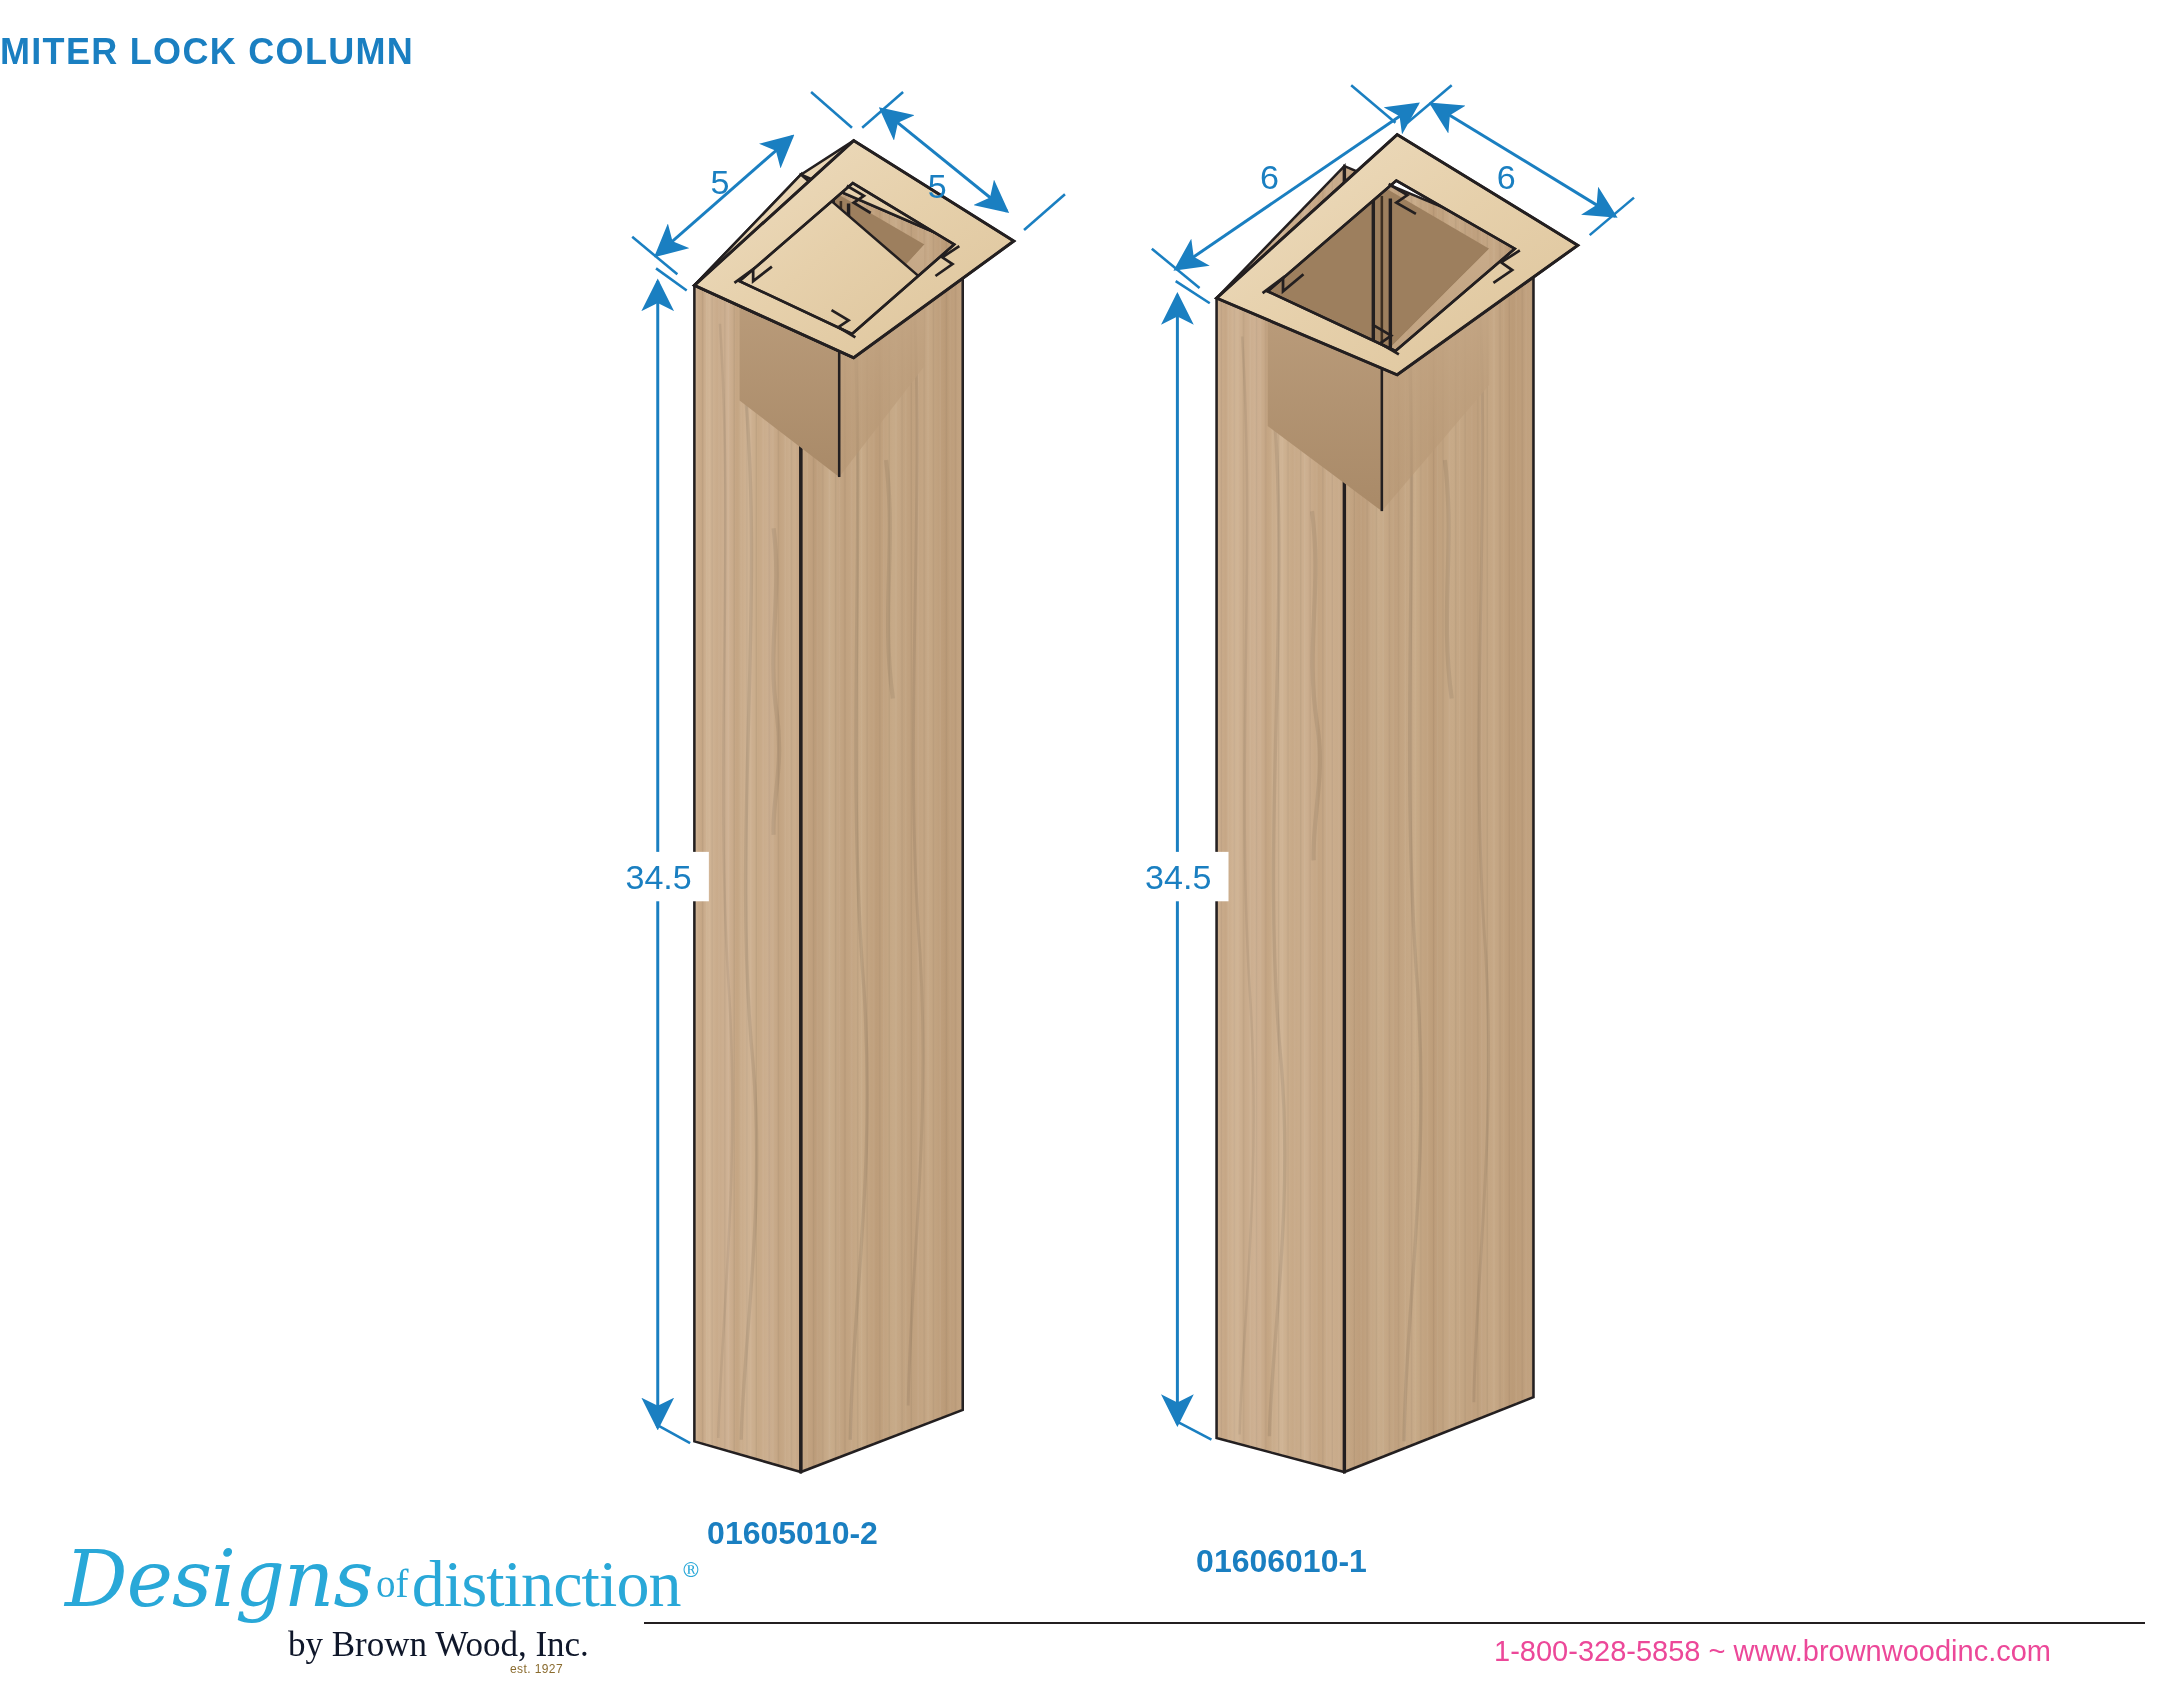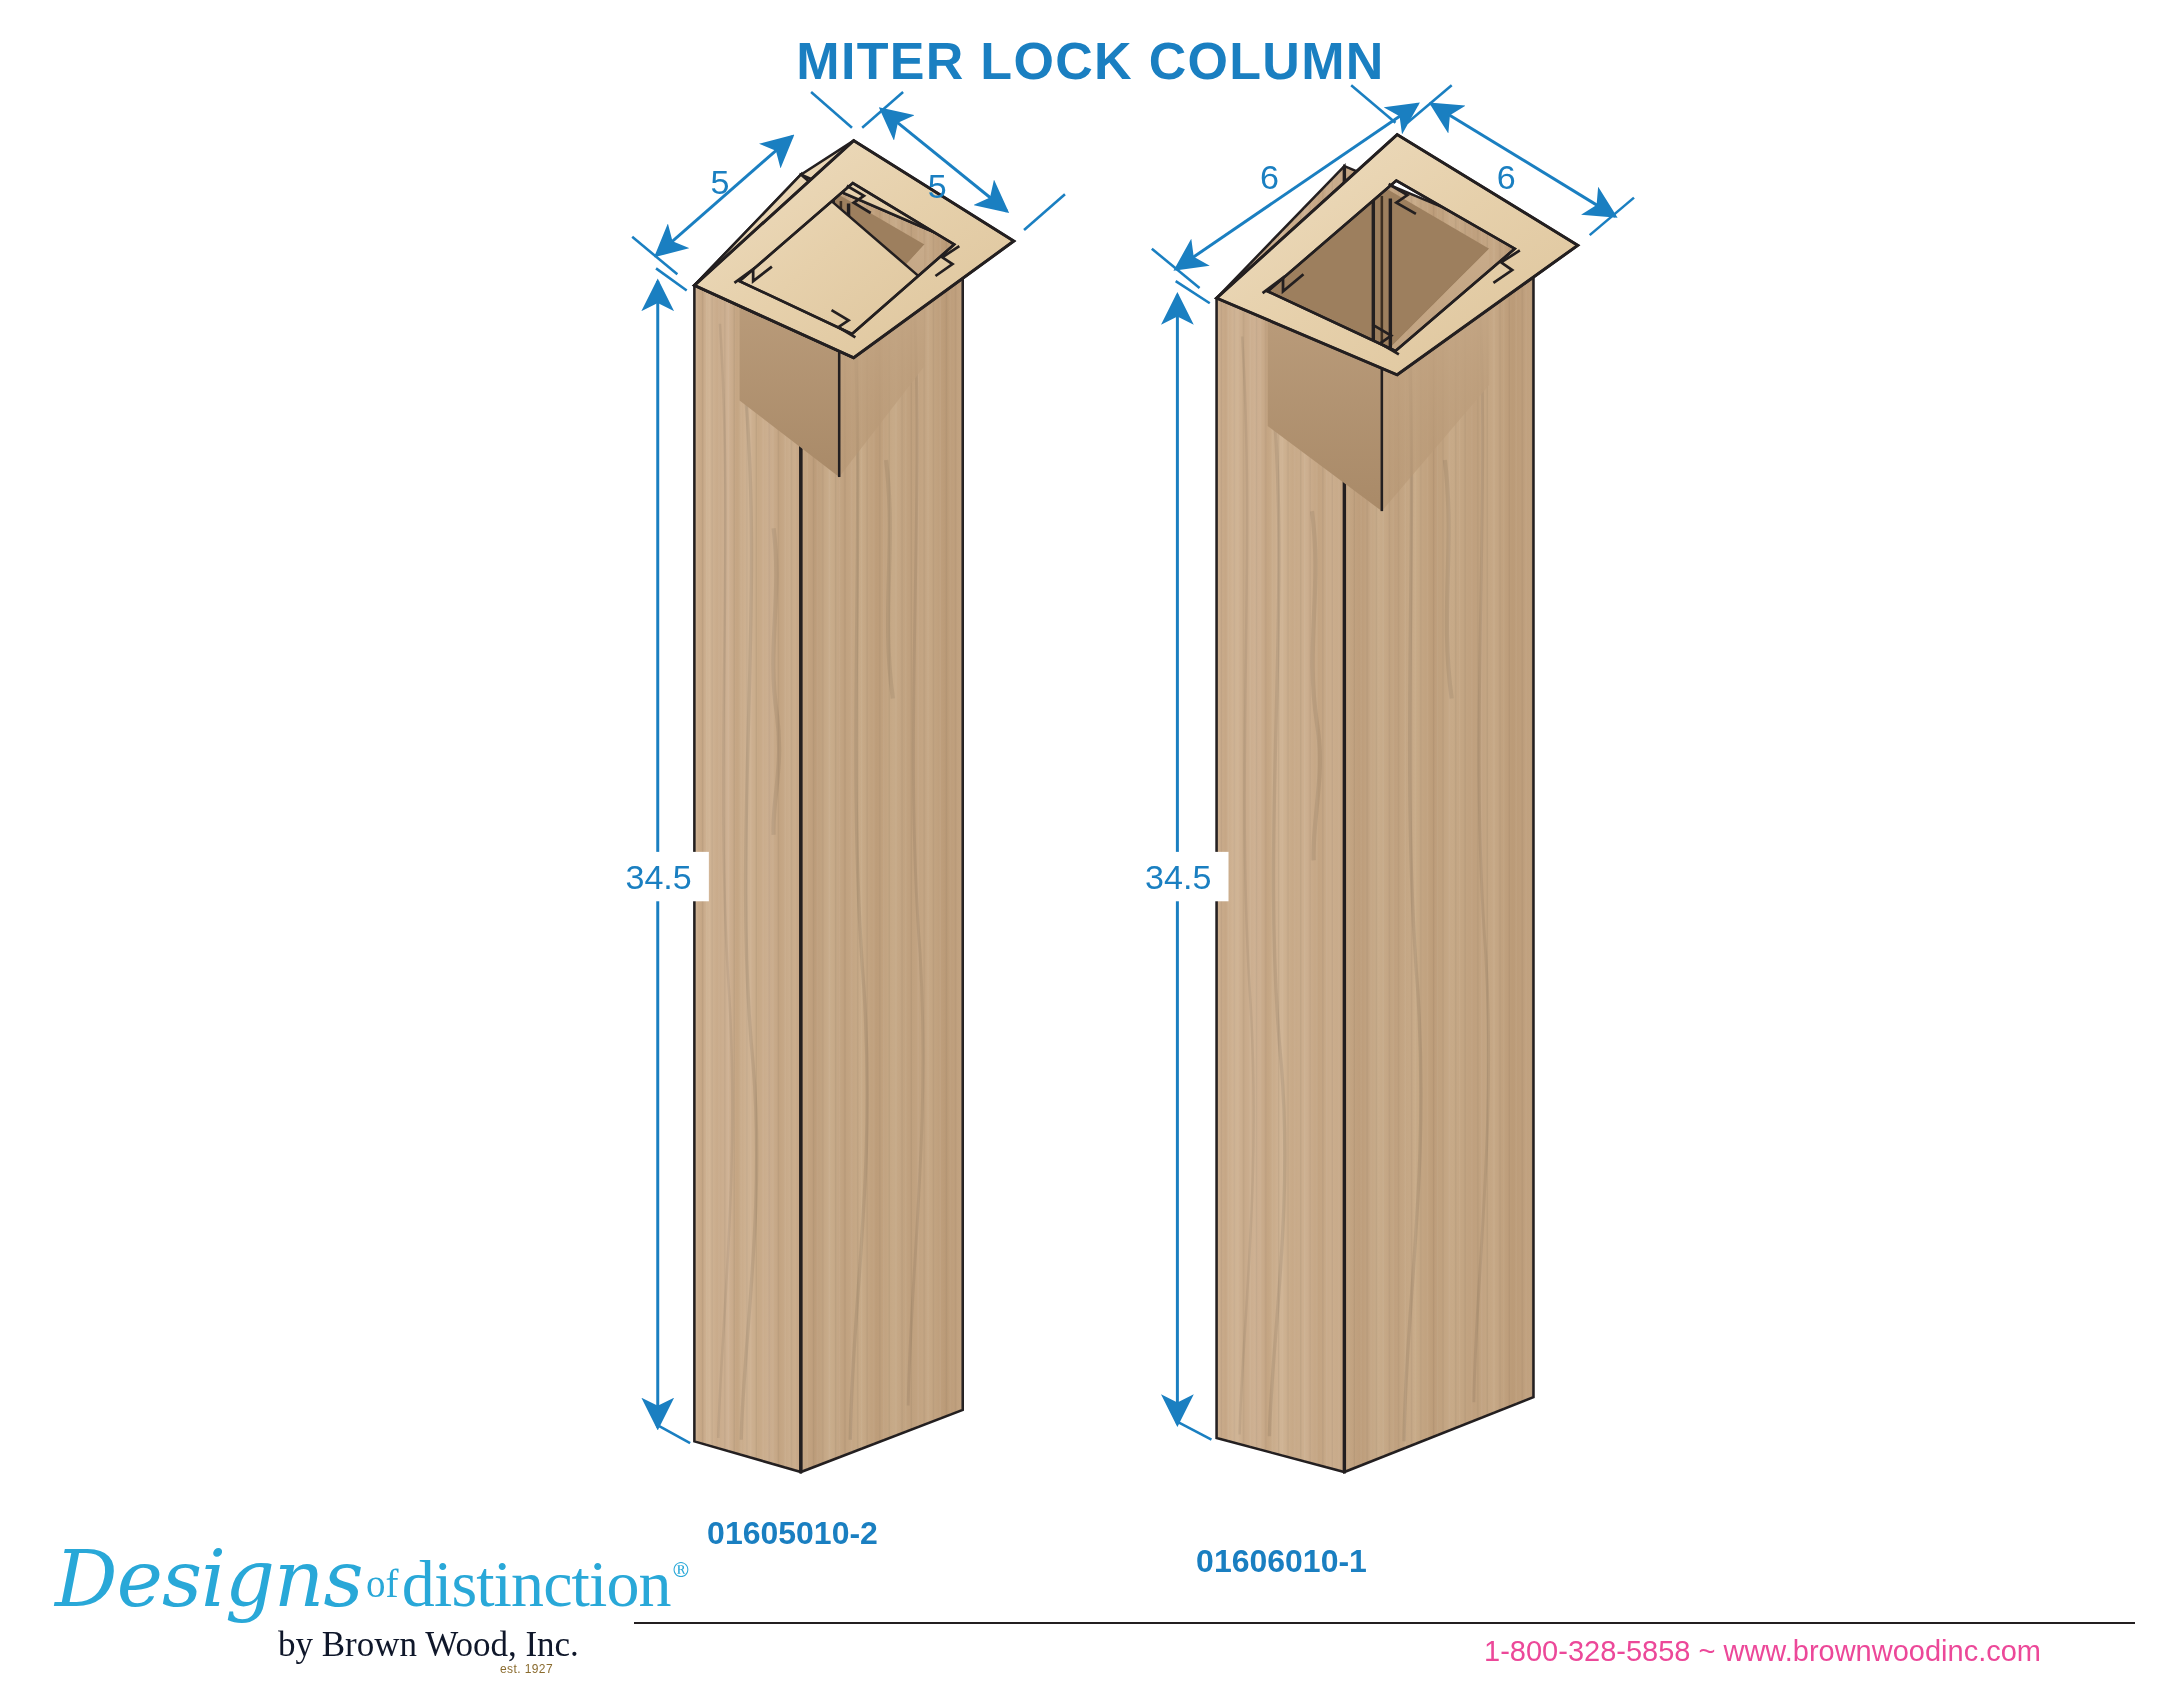--- a/index.html
+++ b/index.html
@@ -18,24 +18,24 @@
     background: #ffffff;
     overflow: hidden;
   }
 
   
   #drawing-title {
     position: absolute;
     top: 31px;
     left: 0;
     width: 2181px;
-    text-align: center;
+    text-align: left;
     font-family: "Liberation Sans", sans-serif;
     font-weight: bold;
-    font-size: 52px;
+    font-size: 36px;
     letter-spacing: 1.3px;
     color: #1a7fc1;
     white-space: nowrap;
   }
 
   
   #drawing-canvas {
     position: absolute;
     top: 0;
     left: 0;
@@ -52,21 +52,21 @@
     color: #1a7fc1;
     text-align: center;
     white-space: nowrap;
   }
   #part-number-left  { top: 1515px; left: 622px;  width: 341px; }
   #part-number-right { top: 1515px; left: 1111px; width: 341px; margin-top: 28px; }
 
   
   #footer {
     position: absolute;
-    left: 2px;
+    left: 12px;
     top: 1533px;
     width: 2087px;
     height: 152px;
   }
   #logo-block {
     position: absolute;
     left: 53px;
     top: 0px;
     width: 605px;
     height: 145px;

